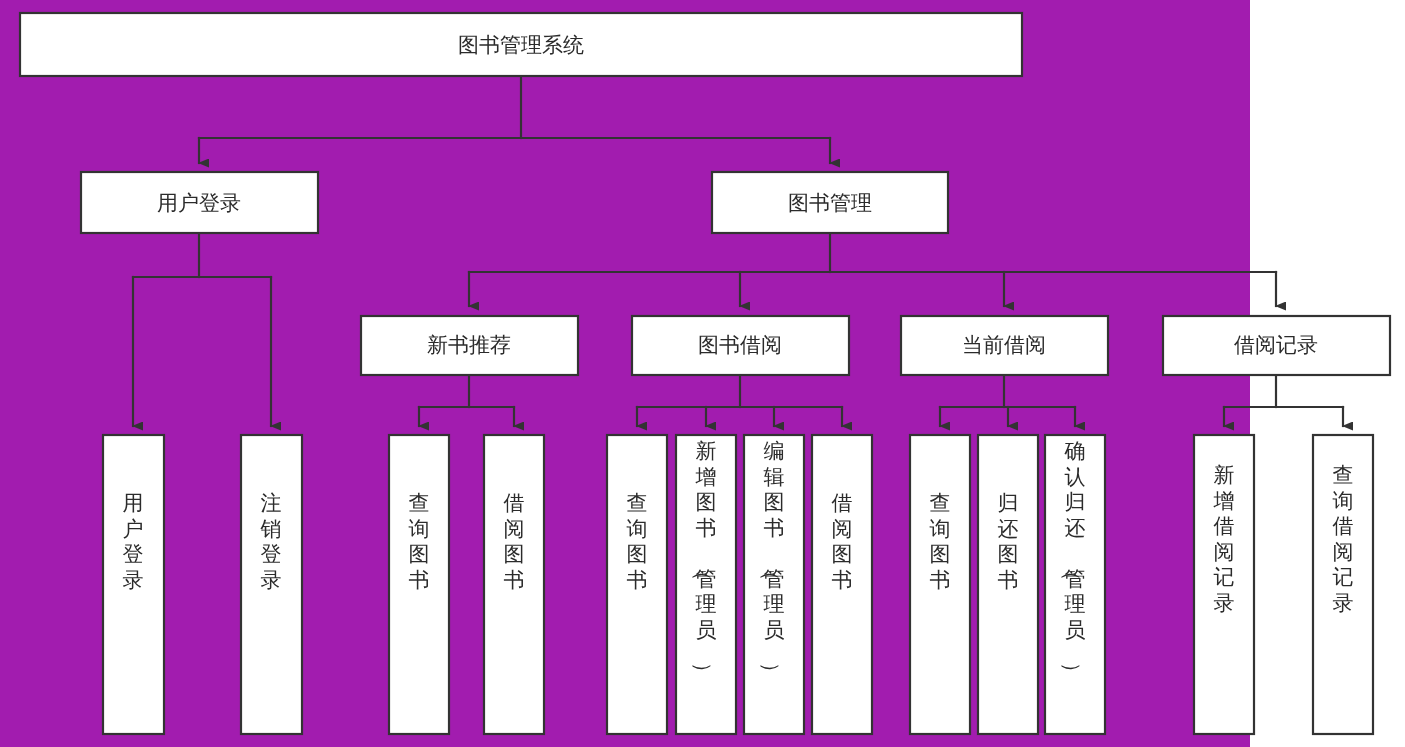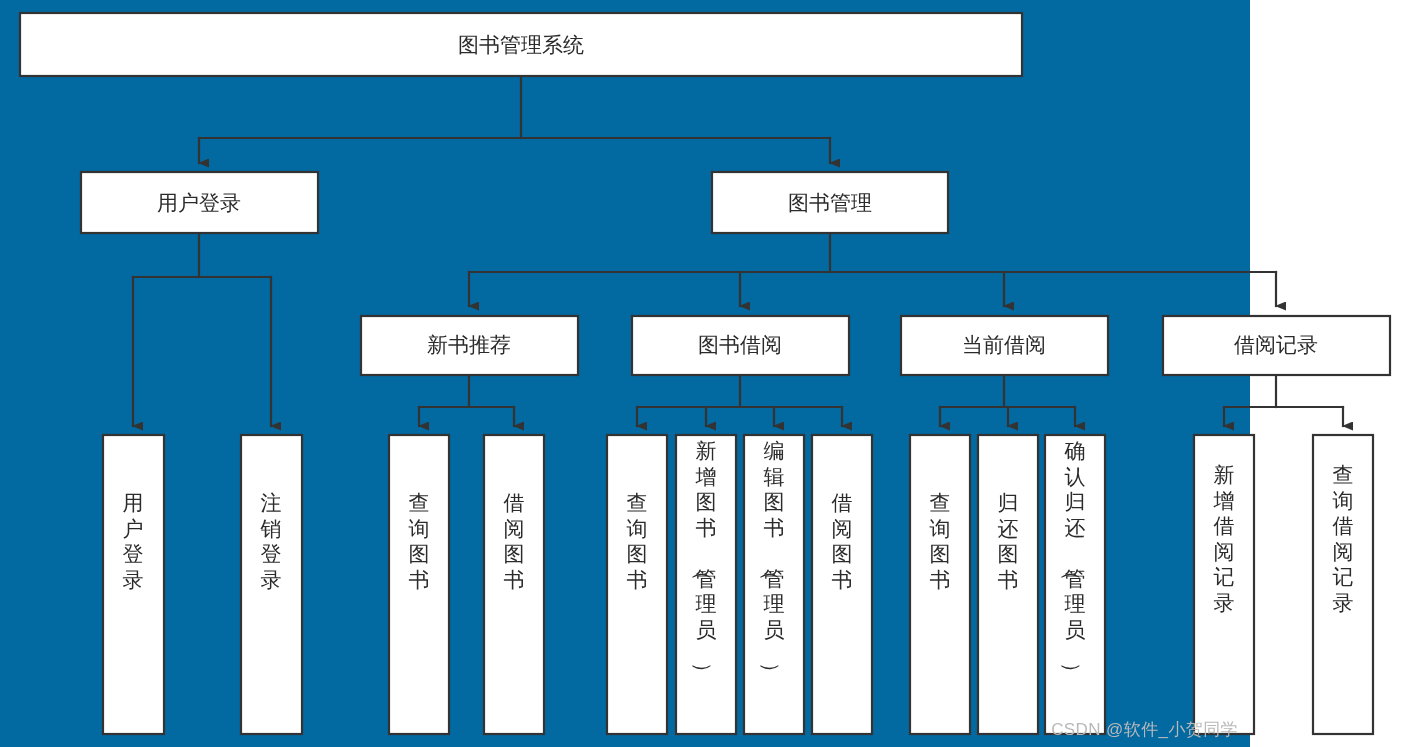--- a/index.html
+++ b/index.html
@@ -10,21 +10,21 @@
   body {
     width: 1405px;
     height: 747px;
     font-family: "Liberation Sans", "DejaVu Sans", sans-serif;
     overflow: hidden;
   }
   #diagram-root {
     position: relative;
     width: 1250px;
     height: 747px;
-    background: #0369a1;
+    background: #a21caf;
   }
   svg.diagram {
     position: absolute;
     top: 0;
     left: 0;
     width: 1405px;
     height: 747px;
     display: block;
   }
   .node-box {
@@ -228,14 +228,13 @@
       <text class="node-label-vertical" x="1224" y="482"><tspan x="1224" dy="0">新</tspan><tspan x="1224" dy="25.5">增</tspan><tspan x="1224" dy="25.5">借</tspan><tspan x="1224" dy="25.5">阅</tspan><tspan x="1224" dy="25.5">记</tspan><tspan x="1224" dy="25.5">录</tspan></text>
     </g>
 
     <g>
       <rect class="node-box" x="1313" y="435" width="60" height="299"></rect>
       <text class="node-label-vertical" x="1343" y="482"><tspan x="1343" dy="0">查</tspan><tspan x="1343" dy="25.5">询</tspan><tspan x="1343" dy="25.5">借</tspan><tspan x="1343" dy="25.5">阅</tspan><tspan x="1343" dy="25.5">记</tspan><tspan x="1343" dy="25.5">录</tspan></text>
     </g>
 
   </svg>
 
-  <div class="watermark">CSDN @软件_小贺同学</div>
 </div>
 
 </body></html>

